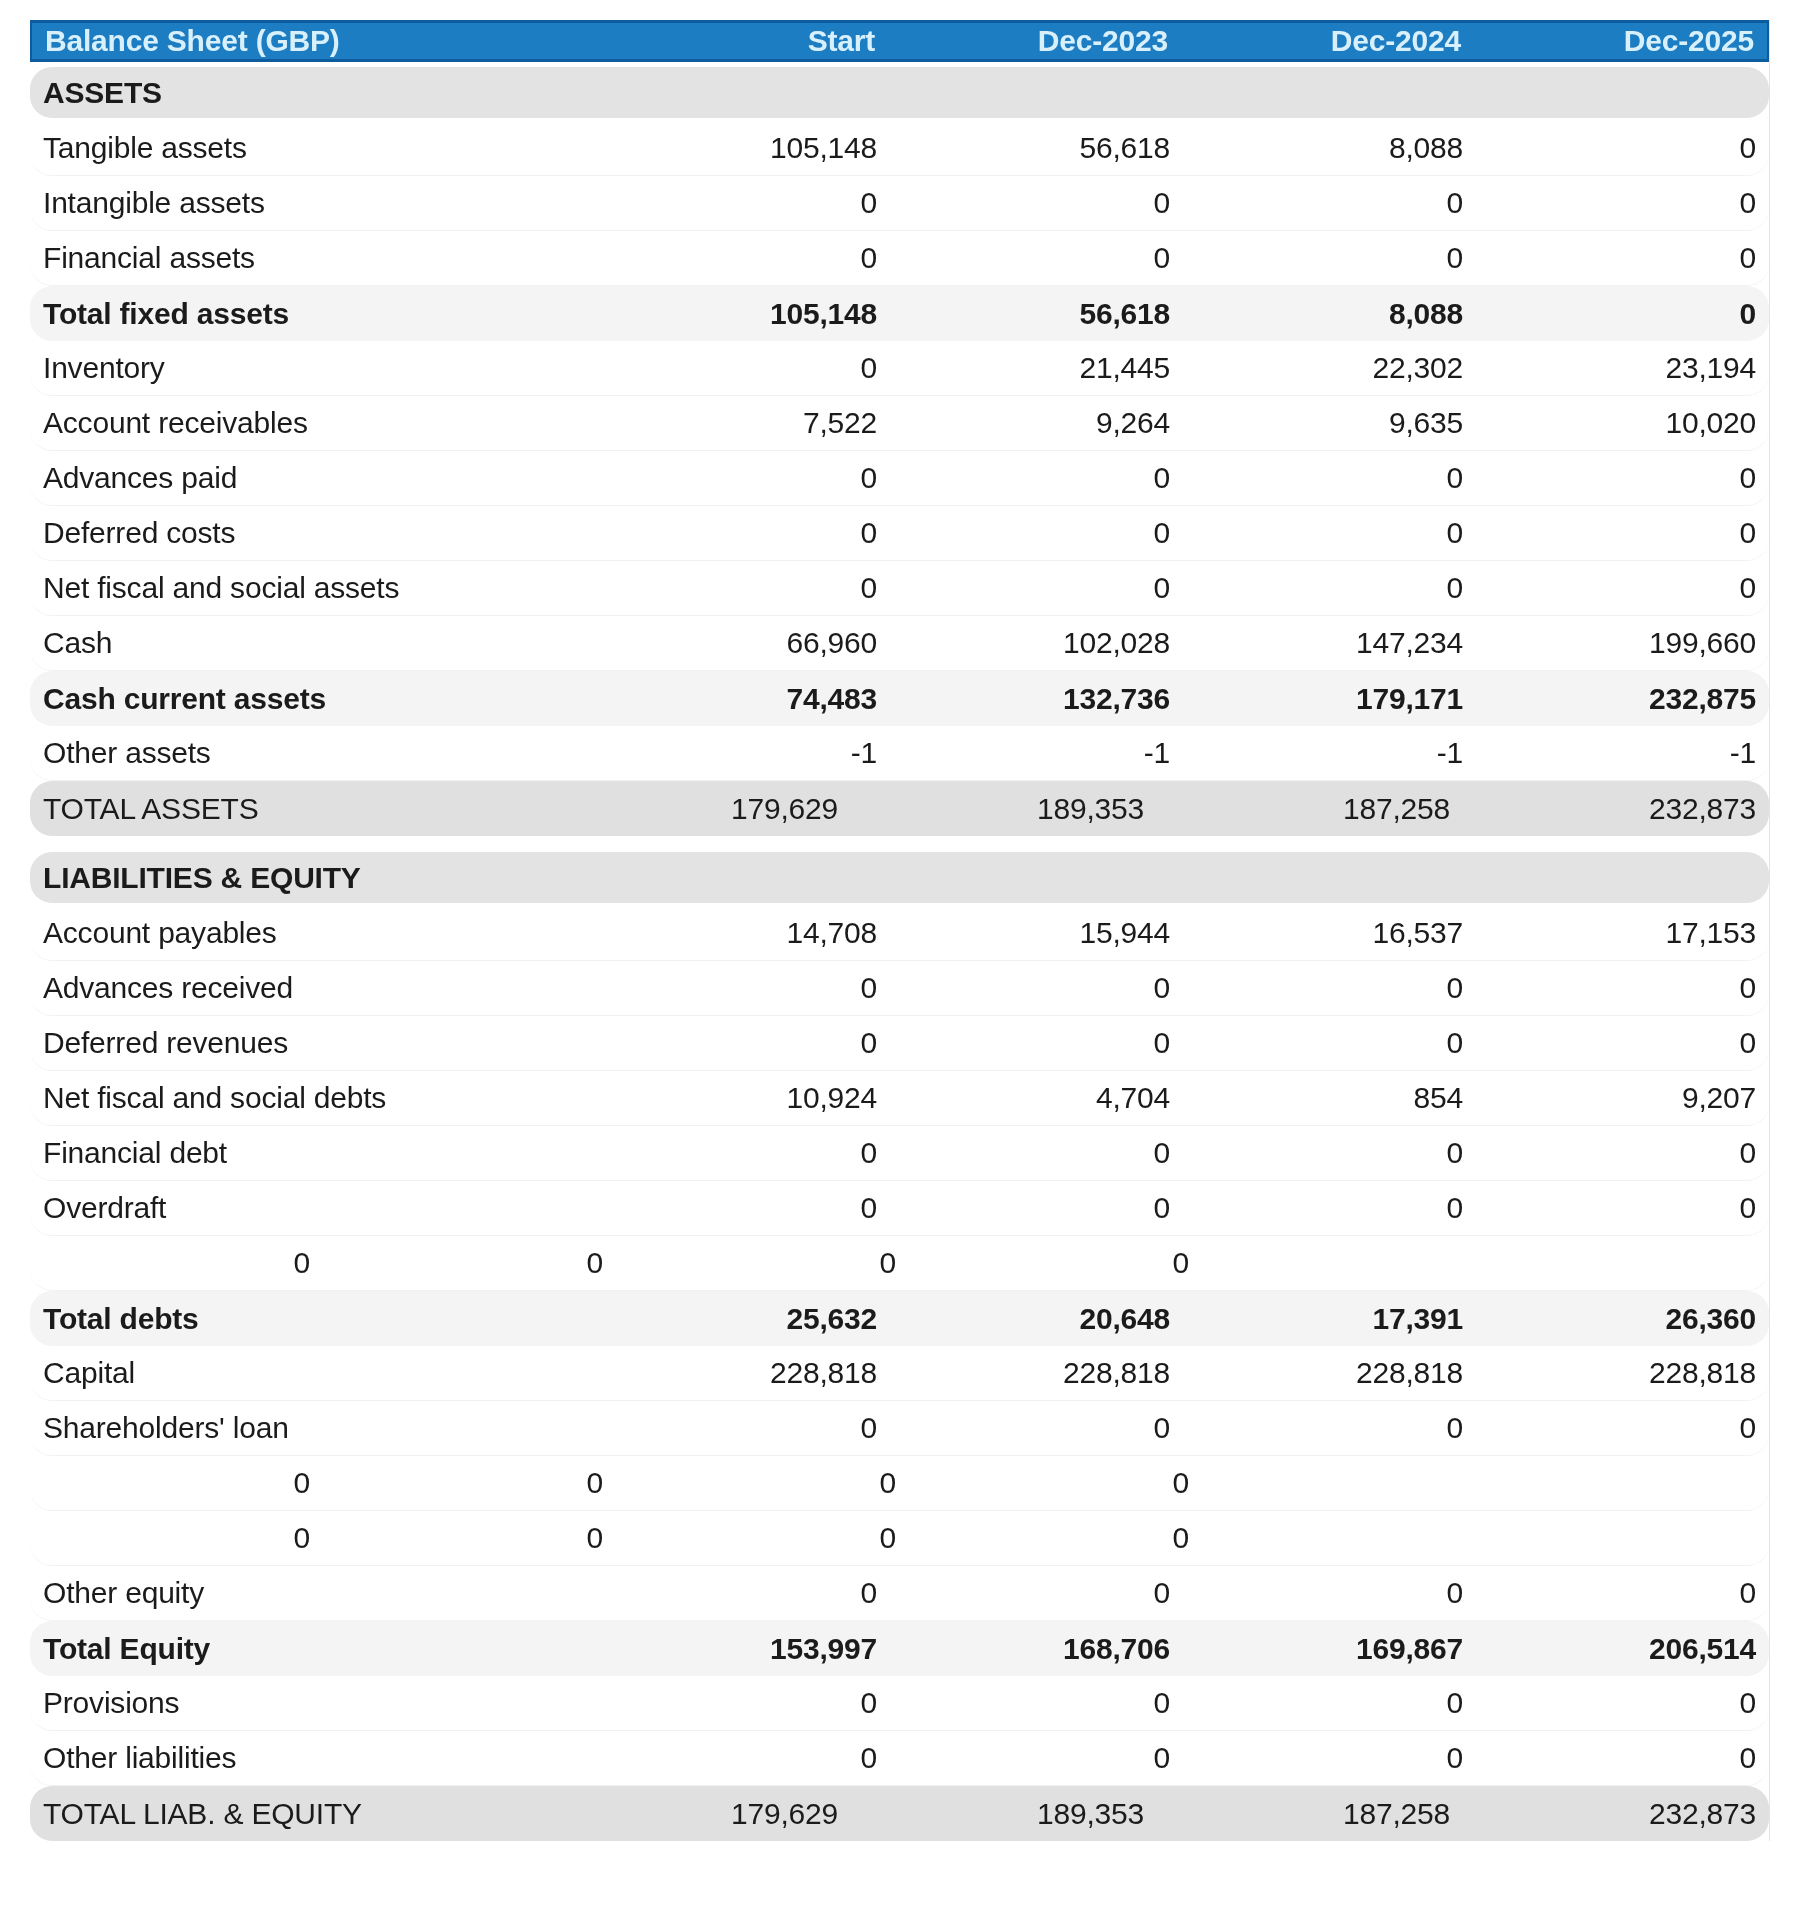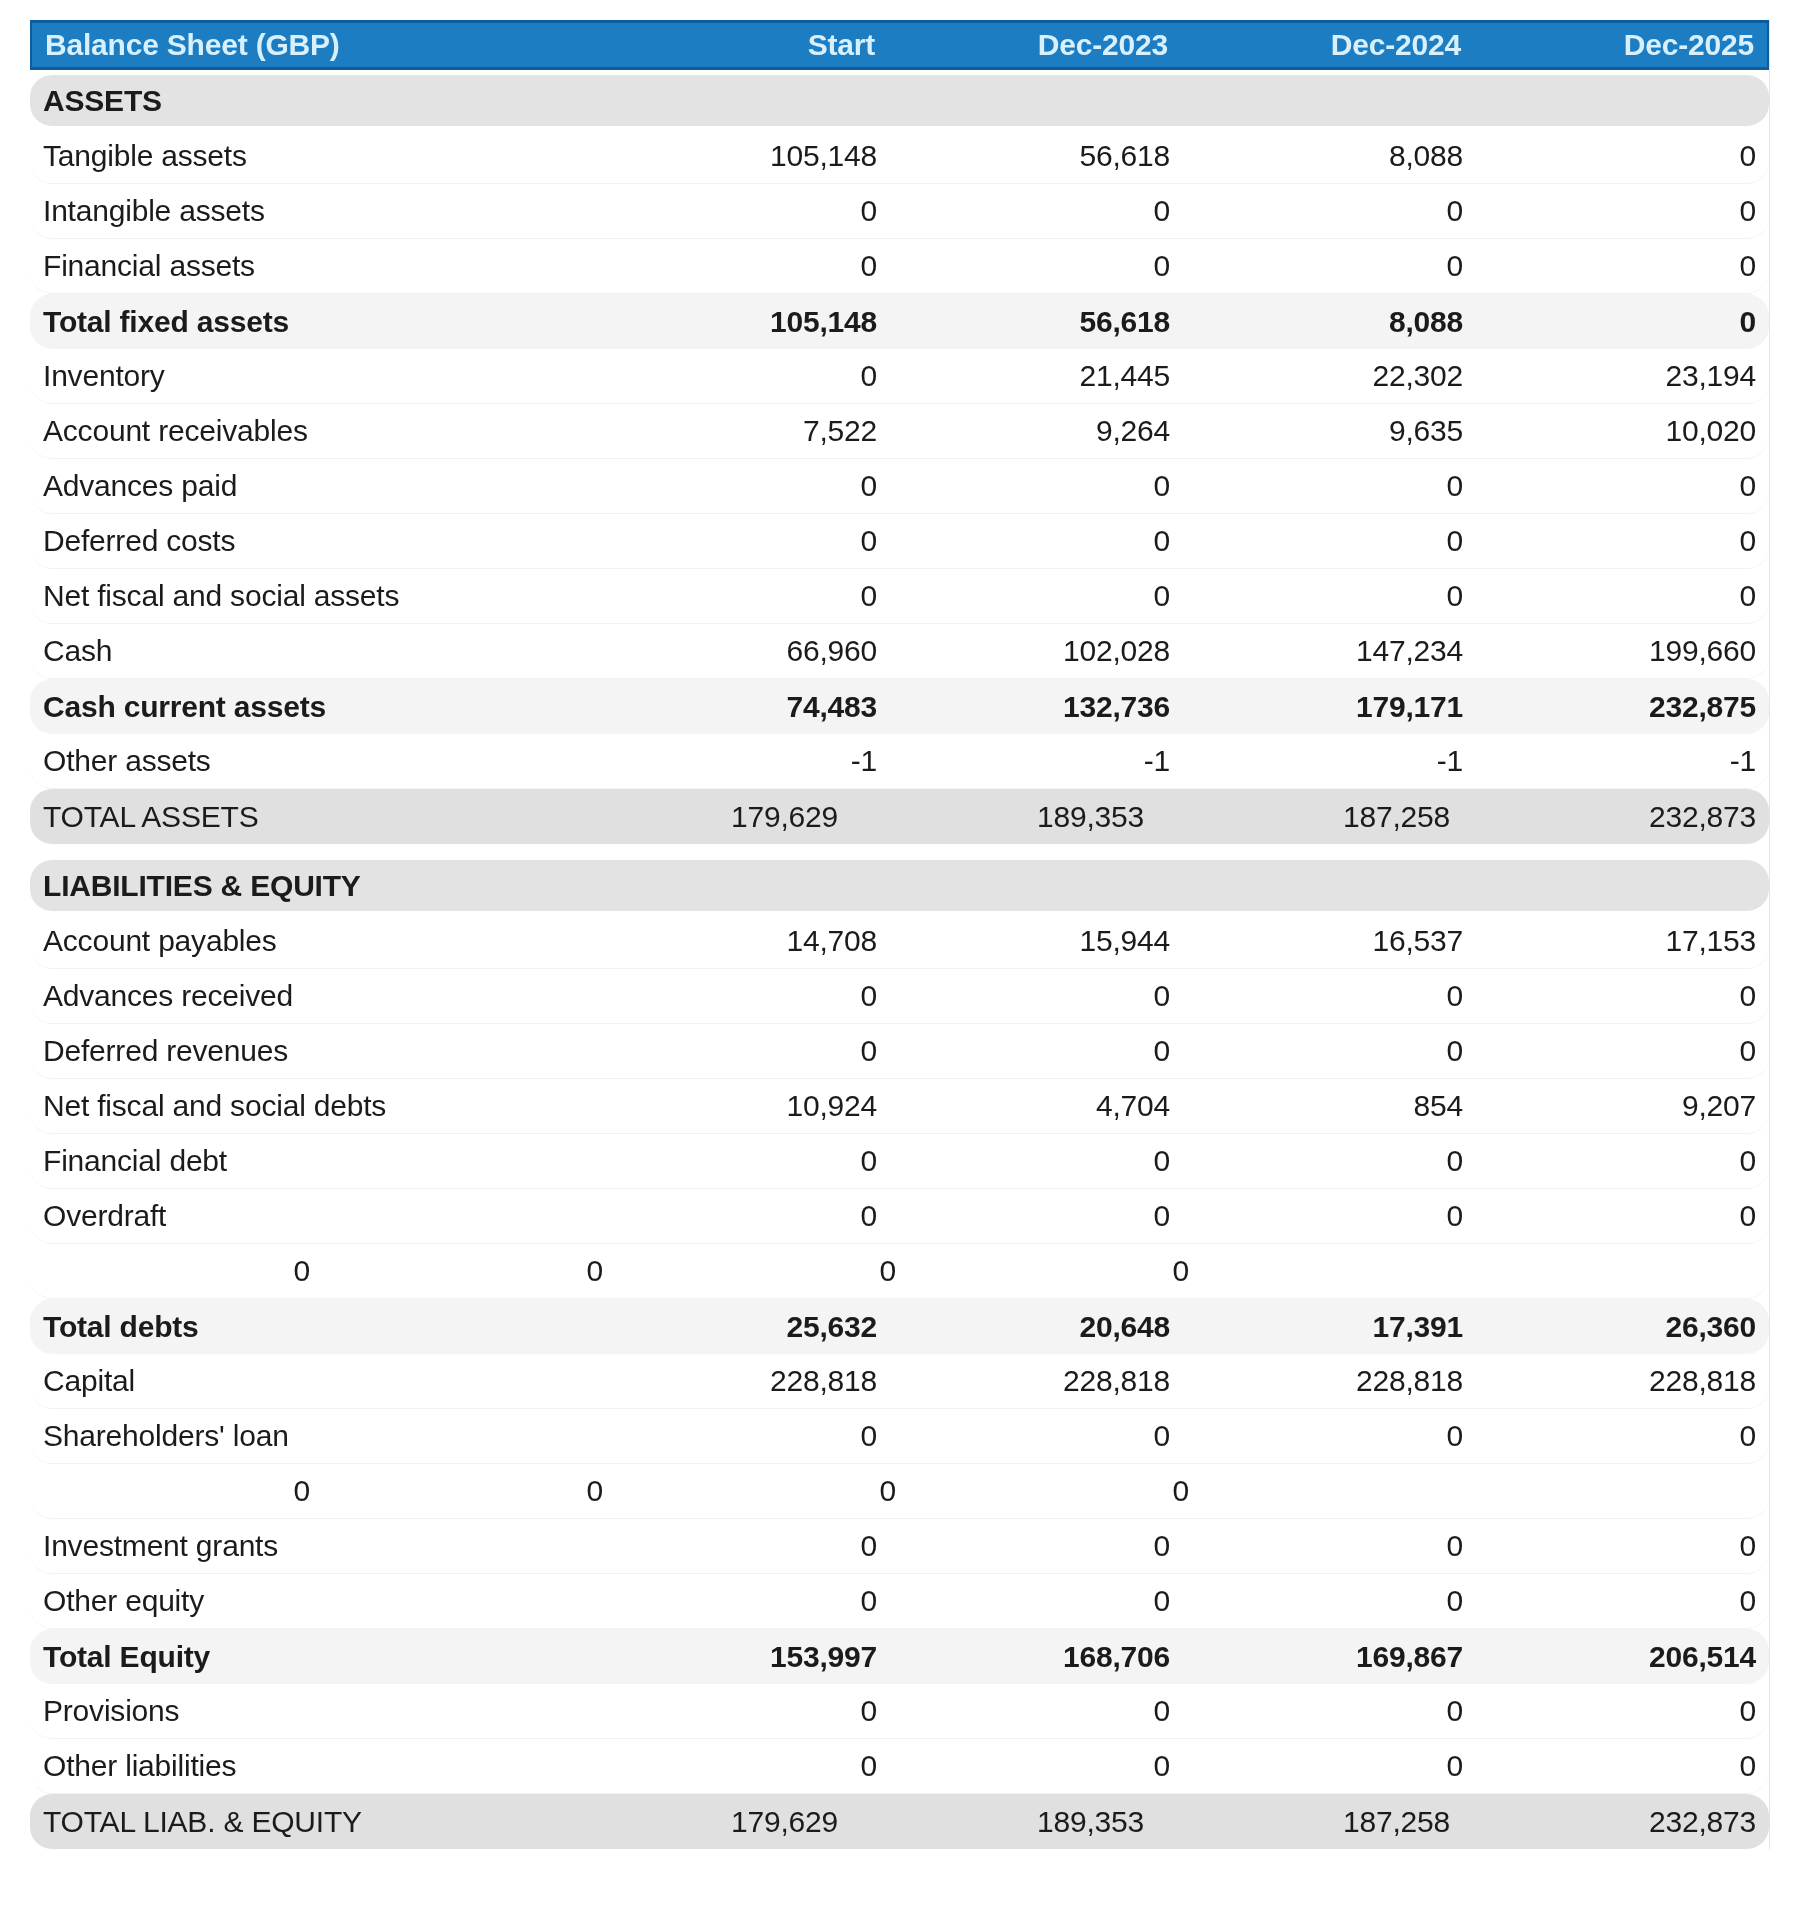--- a/index.html
+++ b/index.html
@@ -30,21 +30,21 @@
     border-right: 1px solid #e4e4e4;
     box-sizing: border-box;
   }
   .row, .header-row {
     display: flex;
     align-items: center;
     font-size: 30px;
     letter-spacing: -0.2px;
   }
   .header-row {
-    height: 50px;
+    height: 42px;
     background: var(--header-bg);
     border: 3px solid var(--header-border);
     border-left-width: 2px;
     border-right-width: 2px;
     box-sizing: border-box;
     margin-bottom: 5px;
     color: var(--header-text);
     font-weight: bold;
   }
   .row { height: 55px; box-sizing: border-box; border-radius: 22px; }
@@ -258,21 +258,20 @@
         <div class="cell num">0</div>
         <div class="cell num">0</div>
       </div>
       <div class="row item">
         <div class="cell num">0</div>
         <div class="cell num">0</div>
         <div class="cell num">0</div>
         <div class="cell num">0</div>
       </div>
       <div class="row item">
-        <div class="cell label">Investment grants</div>
         <div class="cell num">0</div>
         <div class="cell num">0</div>
         <div class="cell num">0</div>
         <div class="cell num">0</div>
       </div>
       <div class="row item">
         <div class="cell label">Other equity</div>
         <div class="cell num">0</div>
         <div class="cell num">0</div>
         <div class="cell num">0</div>

